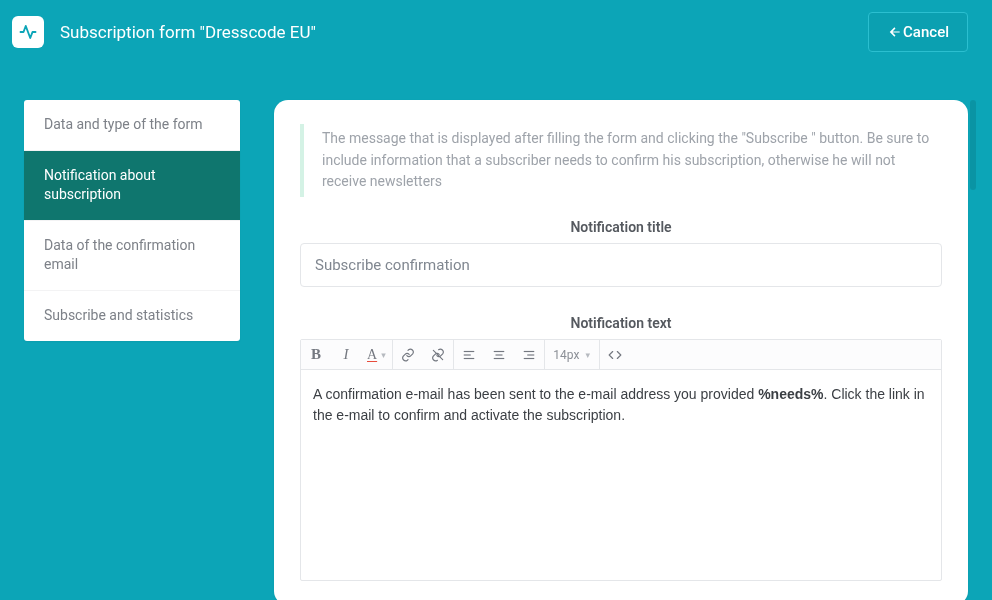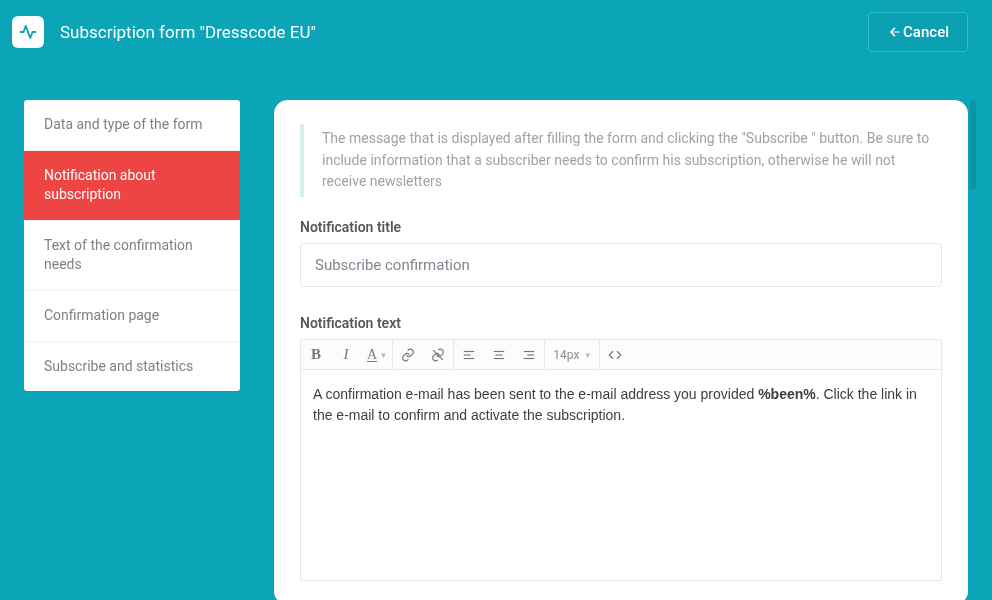--- a/index.html
+++ b/index.html
@@ -71,21 +71,21 @@
     padding: 15px 20px;
     font-size: 14px;
     color: #7d8188;
     cursor: pointer;
     border-bottom: 1px solid #f3f3f4;
     line-height: 1.4;
     position: relative;
   }
   .sidebar-item:last-child { border-bottom: none; }
   .sidebar-item.active {
-    background: #ef4444;
+    background: #0f766e;
     color: #fff;
   }
   .sidebar-item.active::after{
     content:"";
     position:absolute;
     right:-10px;
     top:50%;
     transform:translateY(-50%);
     border-top:10px solid transparent;
     border-bottom:10px solid transparent;
@@ -115,20 +115,21 @@
     font-size: 14px;
     color: #9ea3aa;
     line-height: 1.55;
     margin-bottom: 22px;
   }
   .field-label {
     font-size: 14px;
     font-weight: 600;
     color: #55595f;
     margin-bottom: 8px;
+    text-align: center;
   }
   .text-input {
     width: 100%;
     padding: 12px 14px;
     font-size: 15px;
     color: #808790;
     border: 1px solid #e4e6e9;
     border-radius: 4px;
     font-family: inherit;
     margin-bottom: 28px;
@@ -194,24 +195,21 @@
 <div class="layout">
 
   <div class="sidebar">
     <div class="sidebar-item">
       <span>Data and type of the form</span>
     </div>
     <div class="sidebar-item active">
       <span>Notification about subscription</span>
     </div>
     <div class="sidebar-item">
-      <span>Text of the confirmation needs</span>
-    </div>
-    <div class="sidebar-item">
-      <span>Confirmation page</span>
+      <span>Data of the confirmation email</span>
     </div>
     <div class="sidebar-item">
       <span>Subscribe and statistics</span>
     </div>
   </div>
 
   <div class="panel">
     <div class="panel-scrollhint"></div>
     <div class="help">The message that is displayed after filling the form and clicking the "Subscribe " button. Be sure to include information that a subscriber needs to confirm his subscription, otherwise he will not receive newsletters</div>
 
@@ -269,18 +267,18 @@
             <span class="chev">▾</span>
         </div>
         <div class="tbtn">
           <svg width="14" height="14" viewBox="0 0 24 24" fill="none" stroke="#747880" stroke-width="2" stroke-linecap="round" stroke-linejoin="round">
               <polyline points="8 6 2 12 8 18"></polyline>
               <polyline points="16 6 22 12 16 18"></polyline>
             </svg>
         </div>
       </div>
       <div class="editor-body">
-        <span>A confirmation e-mail has been sent to the e-mail address you provided </span><b>%been%</b><span>. Click the link in the e-mail to confirm and activate the subscription.</span>
+        <span>A confirmation e-mail has been sent to the e-mail address you provided </span><b>%needs%</b><span>. Click the link in the e-mail to confirm and activate the subscription.</span>
       </div>
     </div>
   </div>
 
 </div>
 
 </body></html>

